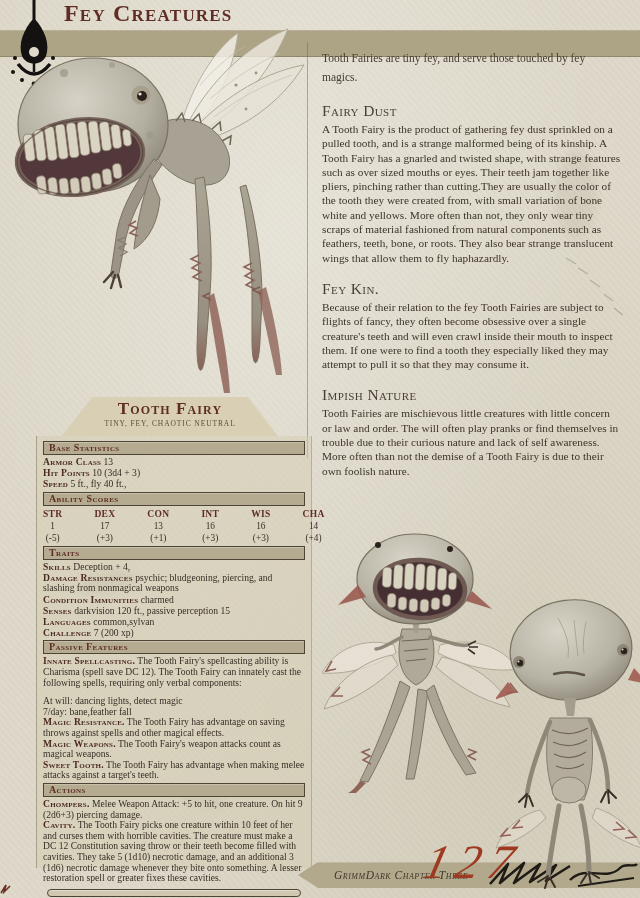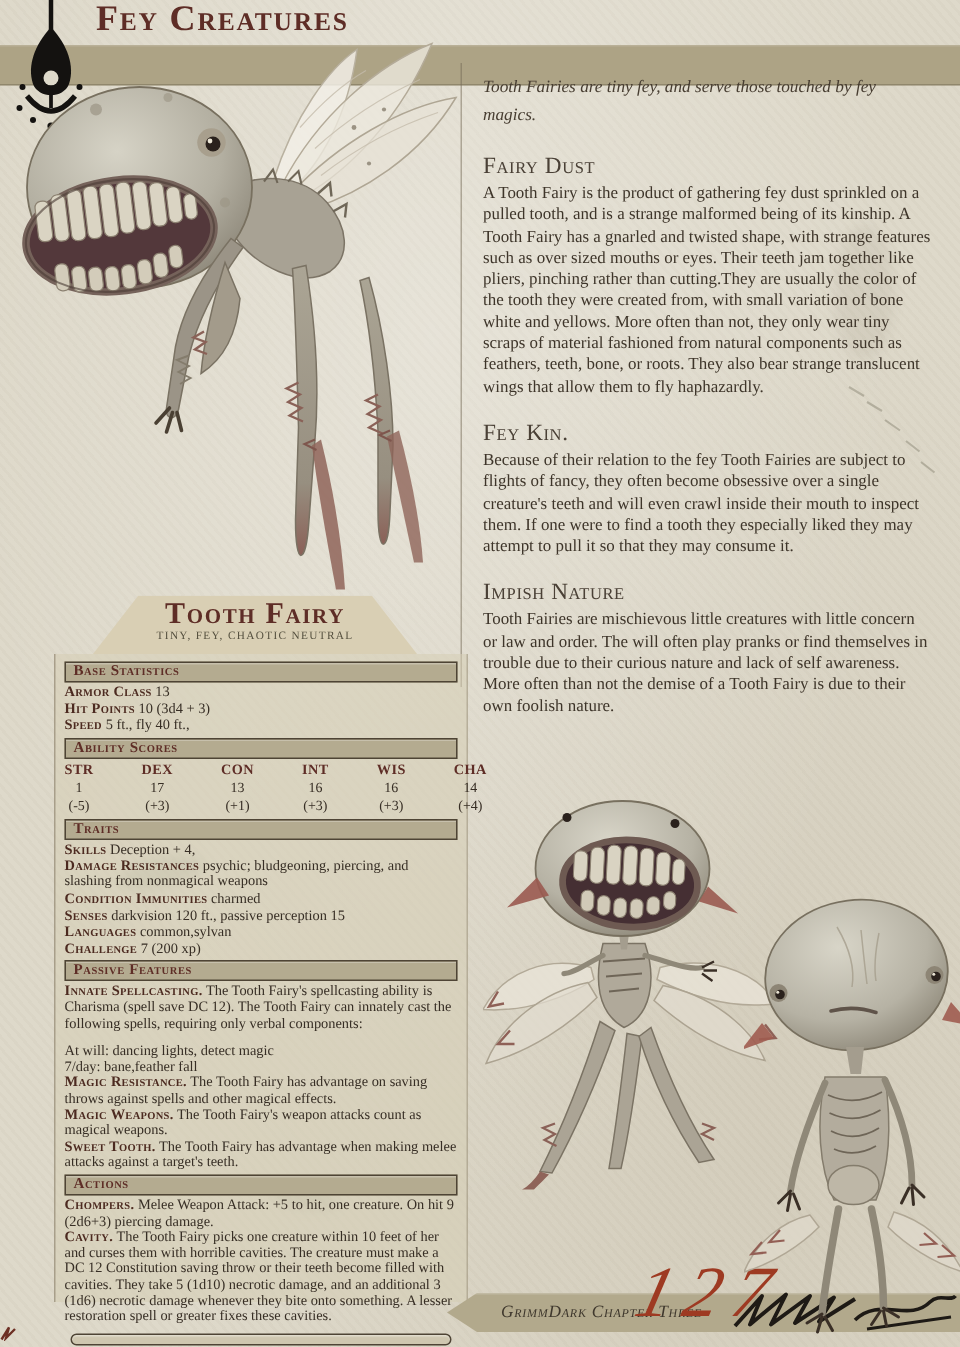--- a/index.html
+++ b/index.html
@@ -16,29 +16,29 @@
     box-shadow:inset 0 -1px 0 rgba(60,50,35,.25), inset 0 1px 0 rgba(255,255,255,.15);}
   .band-label{position:absolute;left:64px;top:0;line-height:27px;font-variant:small-caps;
     font-size:24px;letter-spacing:1.2px;color:#5e2d26;font-weight:700;}
   .nib-icon{position:absolute;left:10px;top:0;}
 
   
   .col-divider{position:absolute;left:307px;top:42px;width:1px;height:416px;background:rgba(115,105,85,.5);}
   .article{position:absolute;left:322px;top:36px;width:300px;}
   .article h1{margin:0;font-size:21px;line-height:23px;font-weight:400;color:#4a4036;letter-spacing:.4px;}
   .article h1 span{display:block;}
-  .intro{margin:13px 0 0 0;font-style:italic;font-size:11.5px;line-height:19px;color:#473d31;}
+  .intro{margin:13px 0 0 0;font-size:11.5px;line-height:19px;color:#473d31;}
   .section h2{margin:15px 0 2px 0;font-size:15.5px;font-weight:500;font-variant:small-caps;
     letter-spacing:.4px;color:#4a4036;}
   .section p{margin:0;font-size:11.3px;line-height:14.3px;color:#3e352a;}
 
   
   .plaque{position:absolute;left:62px;top:397px;width:216px;height:39px;background:#d9cfb4;
     clip-path:polygon(0 100%,14% 0,86% 0,100% 100%);text-align:center;padding-top:2px;box-sizing:border-box;}
-  .plaque .sb-name{font-variant:small-caps;font-weight:700;font-size:20px;letter-spacing:1.1px;color:#5e2d26;line-height:20px;}
+  .plaque .sb-name{font-variant:small-caps;font-weight:700;font-size:17px;letter-spacing:1.1px;color:#5e2d26;line-height:20px;}
   .plaque .sb-type{font-size:7.5px;letter-spacing:.9px;color:#55503f;text-transform:uppercase;line-height:9px;text-align:center;}
 
   .statblock{position:absolute;left:36px;top:436px;width:276px;height:432px;box-sizing:border-box;
     background:rgba(214,205,180,.55);border-left:1px solid rgba(80,65,45,.35);border-right:1px solid rgba(80,65,45,.25);
     padding:3px 6px 0 6px;font-size:9.6px;line-height:10.6px;color:#372e25;}
   .sb-bar{height:12px;line-height:12px;background:#b4ab90;border:1px solid #4e4435;margin:2px 0 2px 0;
     padding-left:5px;font-variant:small-caps;font-weight:700;font-size:10px;letter-spacing:.4px;color:#5e2d26;
     box-shadow:inset 0 1px 0 rgba(255,255,255,.25);}
   .sb-line{margin:0 0 .5px 0;}
   .sb-label{font-variant:small-caps;font-weight:700;color:#4c2a20;letter-spacing:.2px;}

